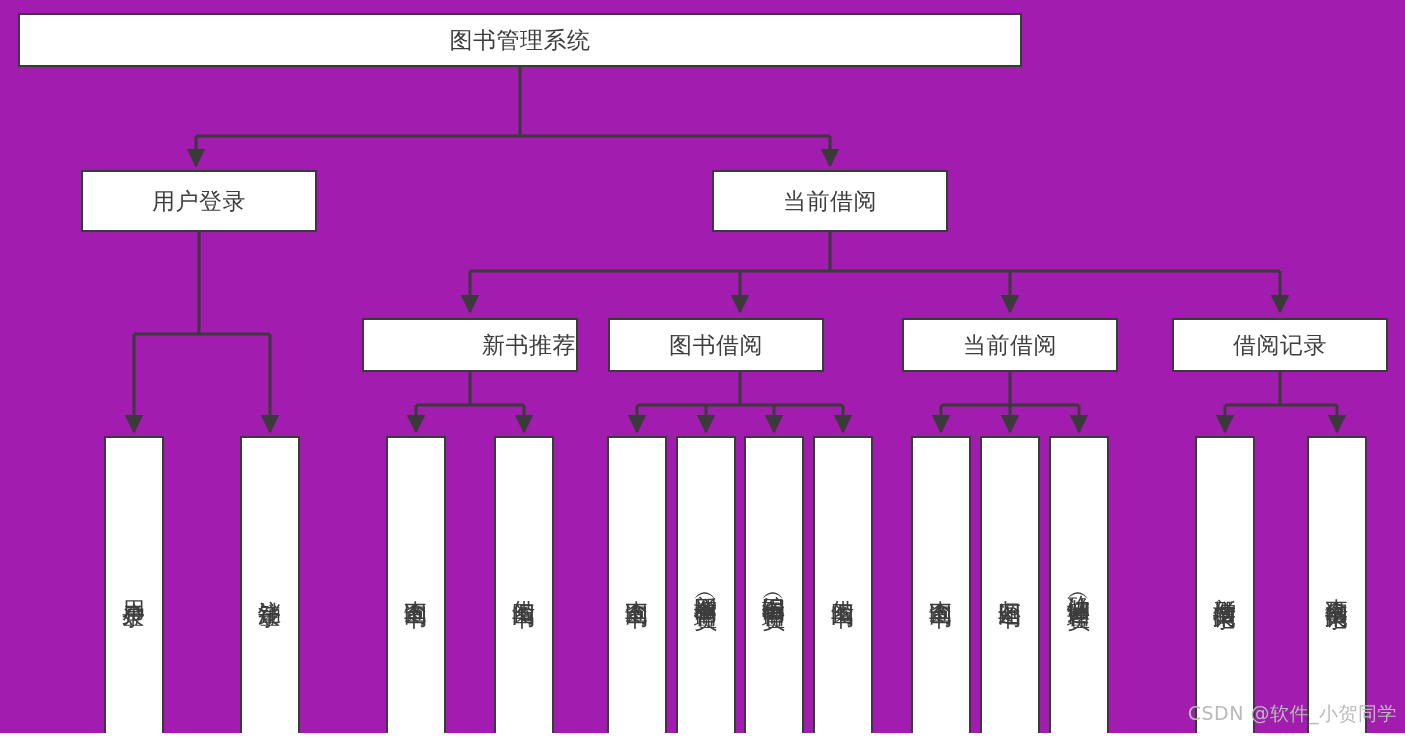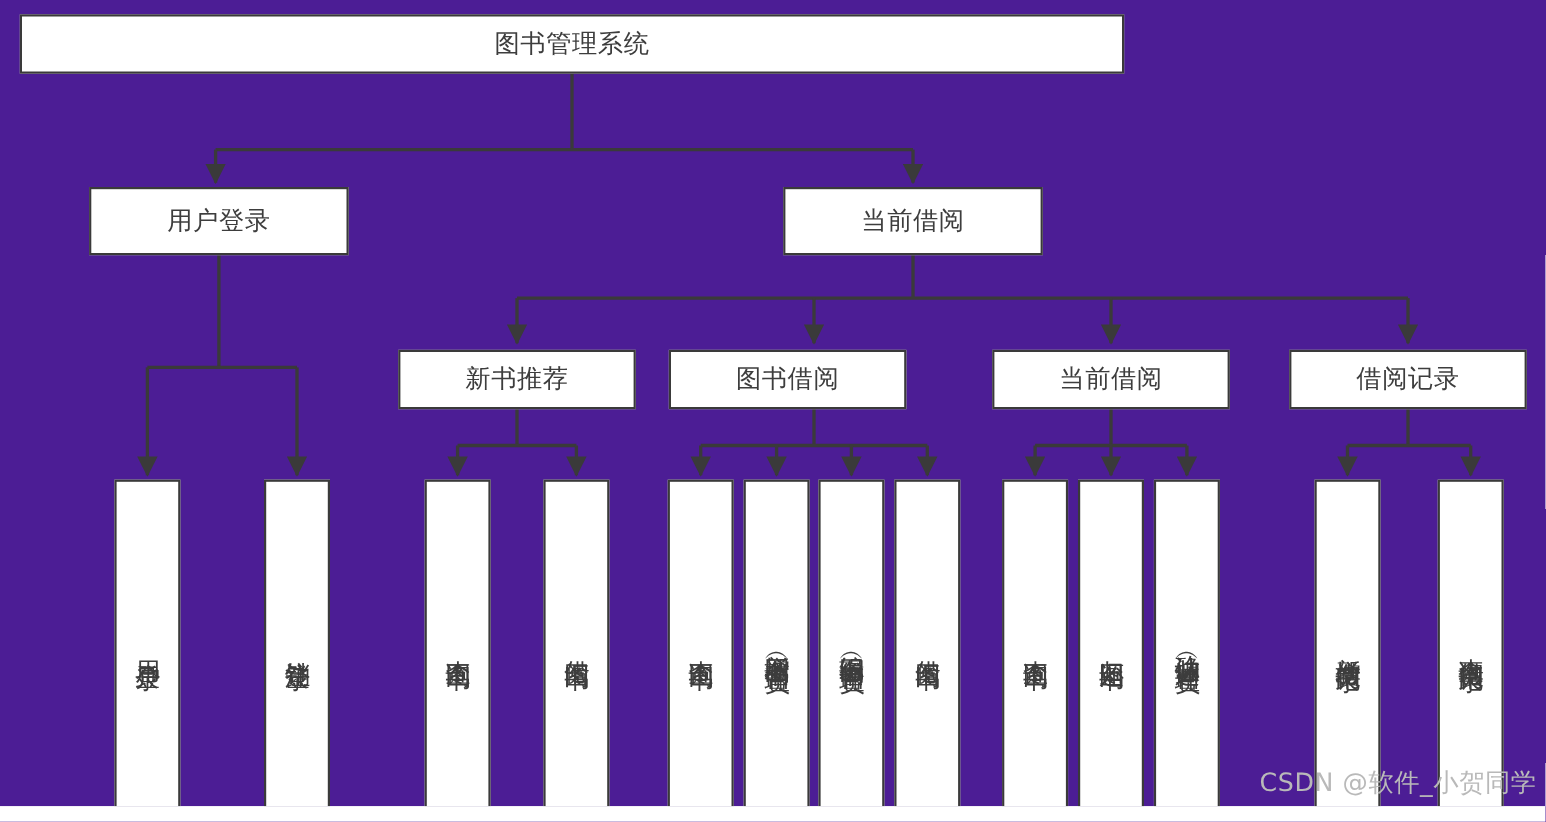--- a/index.html
+++ b/index.html
@@ -8,21 +8,21 @@
     padding: 0;
     background: #ffffff;
   }
   body {
     font-family: "DejaVu Sans", "Liberation Sans", sans-serif;
   }
   #diagram-root {
     position: relative;
     width: 1405px;
     height: 733px;
-    background: #4c1d95;
+    background: #a21caf;
     overflow: hidden;
   }
   #edge-layer {
     position: absolute;
     left: 0;
     top: 0;
     width: 1405px;
     height: 747px;
   }
   .node {
@@ -56,21 +56,21 @@
     font-size: 23px;
     line-height: 1.22;
     letter-spacing: 2px;
     white-space: normal;
     max-height: 100%;
   }
   #watermark {
     position: absolute;
     right: 8px;
     bottom: 6px;
-    font-size: 23px;
+    font-size: 19px;
     color: #b9b9b9;
     z-index: 9;
     white-space: nowrap;
     letter-spacing: 0.5px;
     margin-left: 41px;
   }
 </style>
 </head>
 <body>
 
@@ -130,21 +130,21 @@
     <span class="node-label">图书管理系统</span>
   </div>
 
   <div class="node" style="left:81px; top:170px; width:236px; height:62px;">
     <span class="node-label">用户登录</span>
   </div>
   <div class="node" style="left:712px; top:170px; width:236px; height:62px;">
     <span class="node-label">当前借阅</span>
   </div>
 
-  <div class="node" style="left:362px; top:318px; width:216px; height:54px;">
+  <div class="node" style="left:362px; top:318px; width:216px; height:54px;justify-content:flex-end;">
     <span class="node-label">新书推荐</span>
   </div>
   <div class="node" style="left:608px; top:318px; width:216px; height:54px;">
     <span class="node-label">图书借阅</span>
   </div>
   <div class="node" style="left:1172px; top:318px; width:216px; height:54px;">
     <span class="node-label">借阅记录</span>
   </div>
   <div class="node" style="left:902px; top:318px; width:216px; height:54px;">
     <span class="node-label">当前借阅</span>

